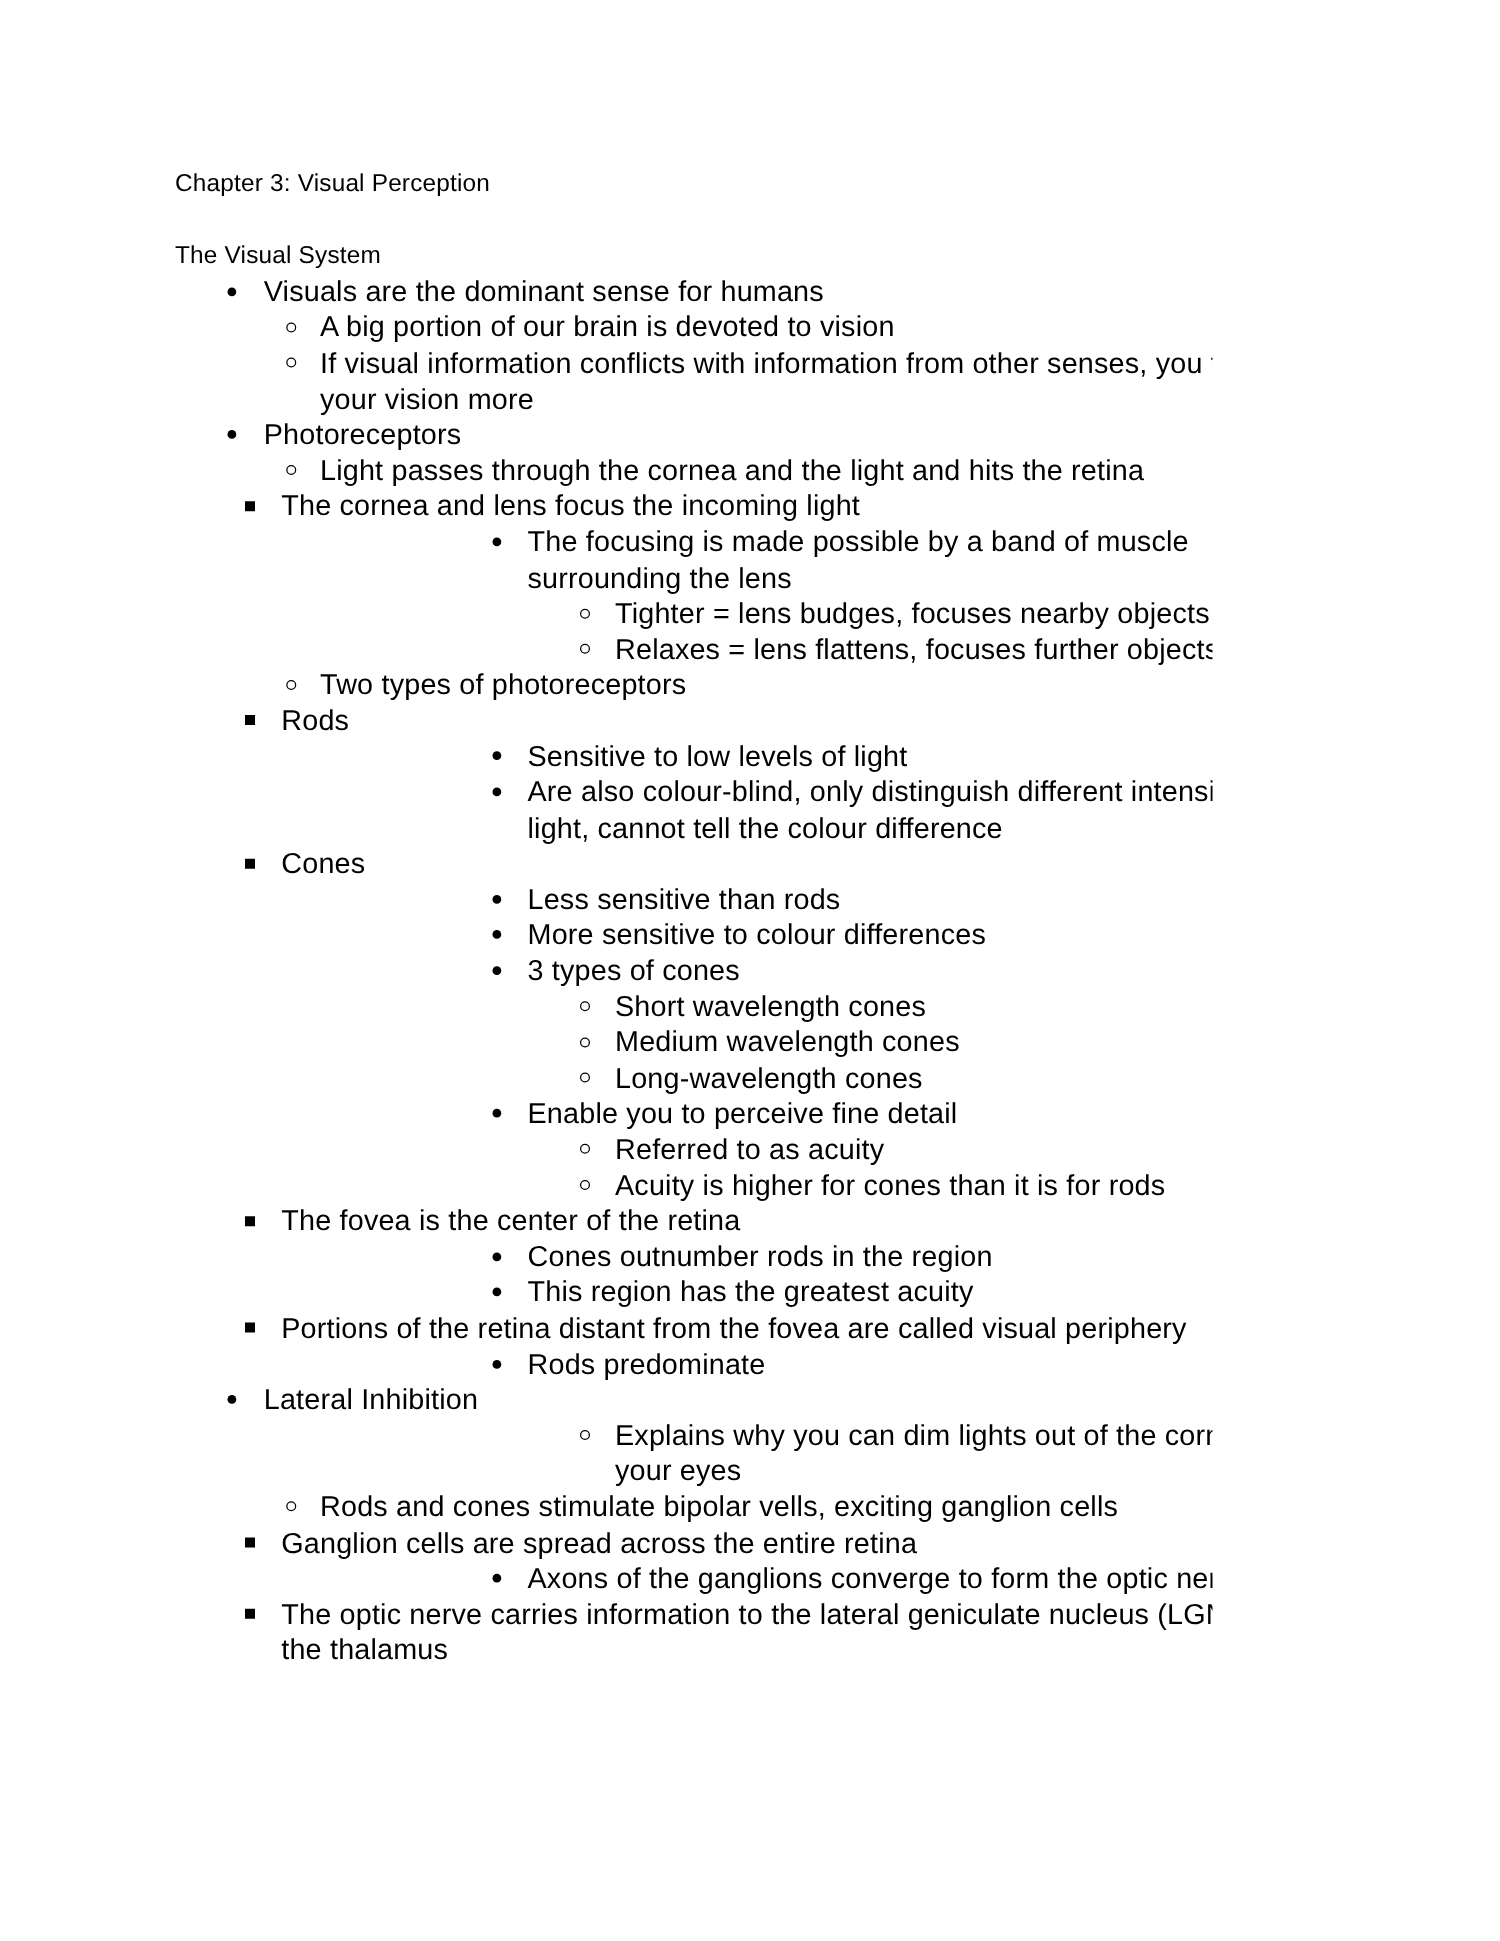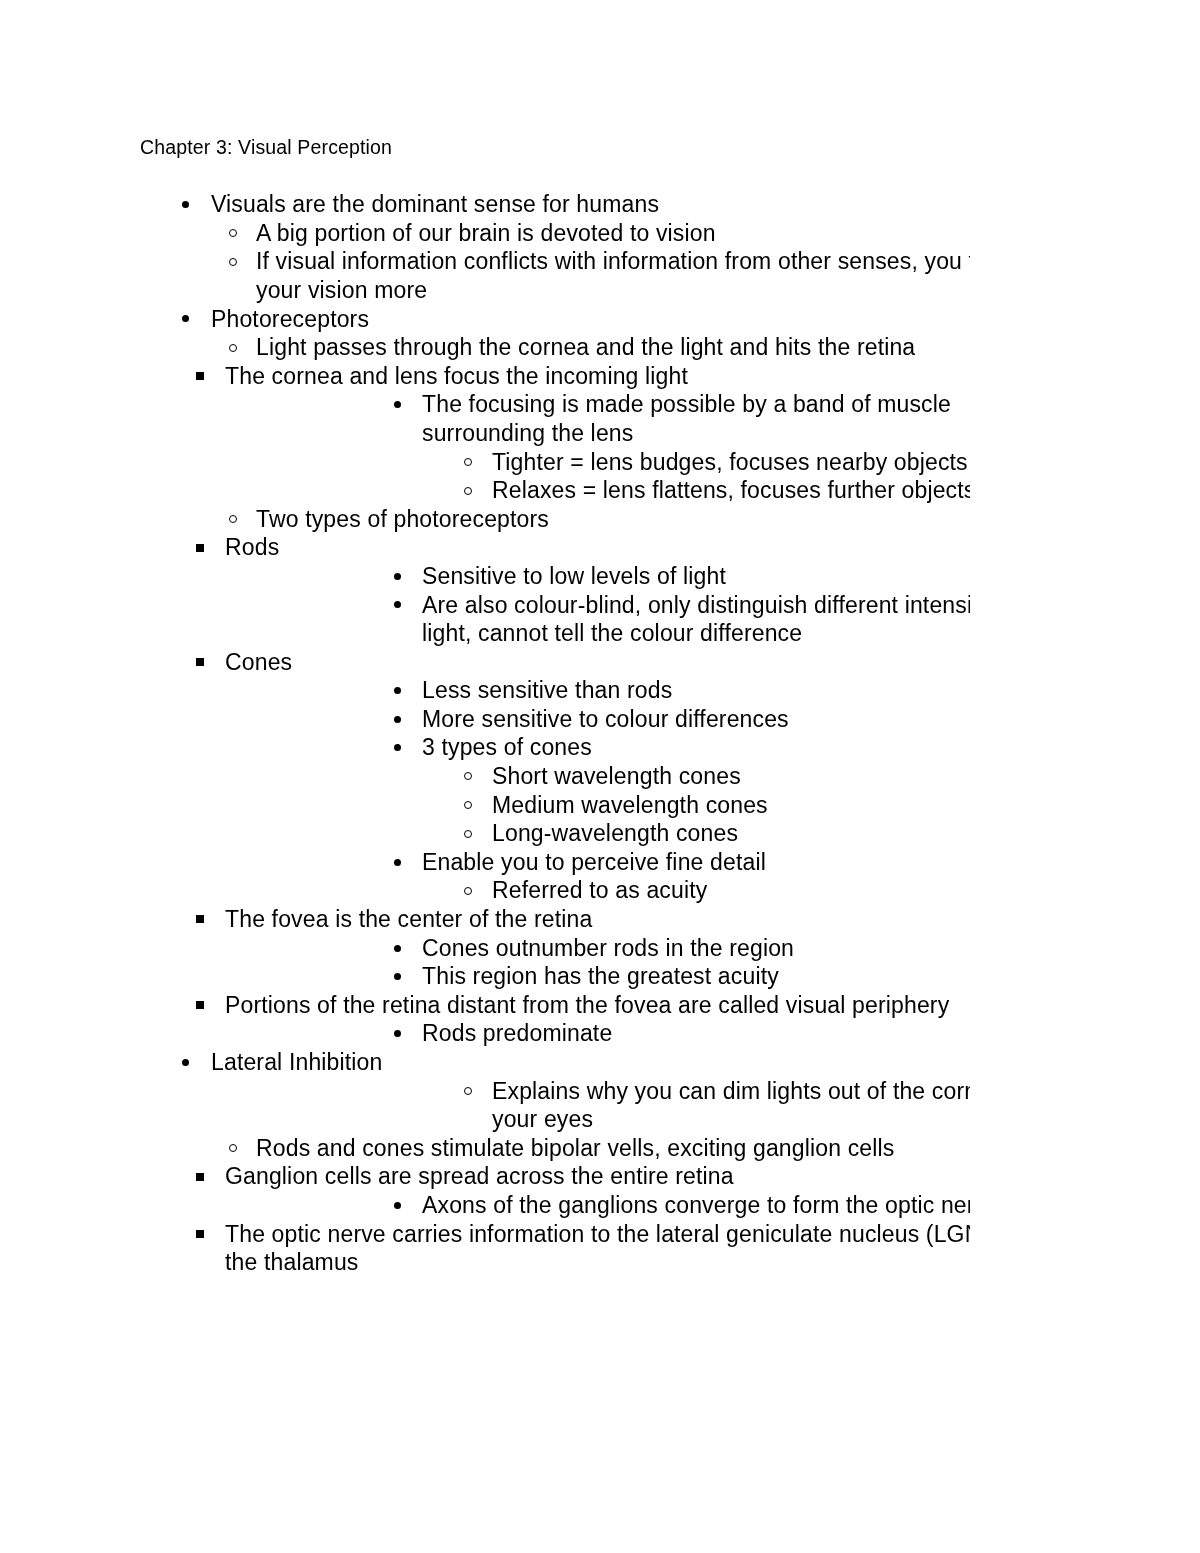--- a/index.html
+++ b/index.html
@@ -105,20 +105,21 @@
 </head>
 <body>
 
 <div class="page">
   <div class="content">
 
     <div class="para">Chapter 3: Visual Perception</div>
 
     <div class="spacer"></div>
 
+    <div class="para">The Visual System</div>
 
     <div id="outline-root">
         <div class="row lvl1">
           <span class="bullet"><span class="dot"></span></span>
           <span class="txt">Visuals are the dominant sense for humans</span>
         </div>
         <div class="row lvl2">
           <span class="bullet"><span class="circle"></span></span>
           <span class="txt">A big portion of our brain is devoted to vision</span>
         </div>
@@ -195,20 +196,24 @@
           <span class="txt">Long-wavelength cones</span>
         </div>
         <div class="row lvl4">
           <span class="bullet"><span class="dot"></span></span>
           <span class="txt">Enable you to perceive fine detail</span>
         </div>
         <div class="row lvl5">
           <span class="bullet"><span class="circle"></span></span>
           <span class="txt">Referred to as acuity</span>
         </div>
+        <div class="row lvl5">
+          <span class="bullet"><span class="circle"></span></span>
+          <span class="txt">Acuity is higher for cones than it is for rods</span>
+        </div>
         <div class="row lvl3">
           <span class="bullet"><span class="square"></span></span>
           <span class="txt">The fovea is the center of the retina</span>
         </div>
         <div class="row lvl4">
           <span class="bullet"><span class="dot"></span></span>
           <span class="txt">Cones outnumber rods in the region</span>
         </div>
         <div class="row lvl4">
           <span class="bullet"><span class="dot"></span></span>

